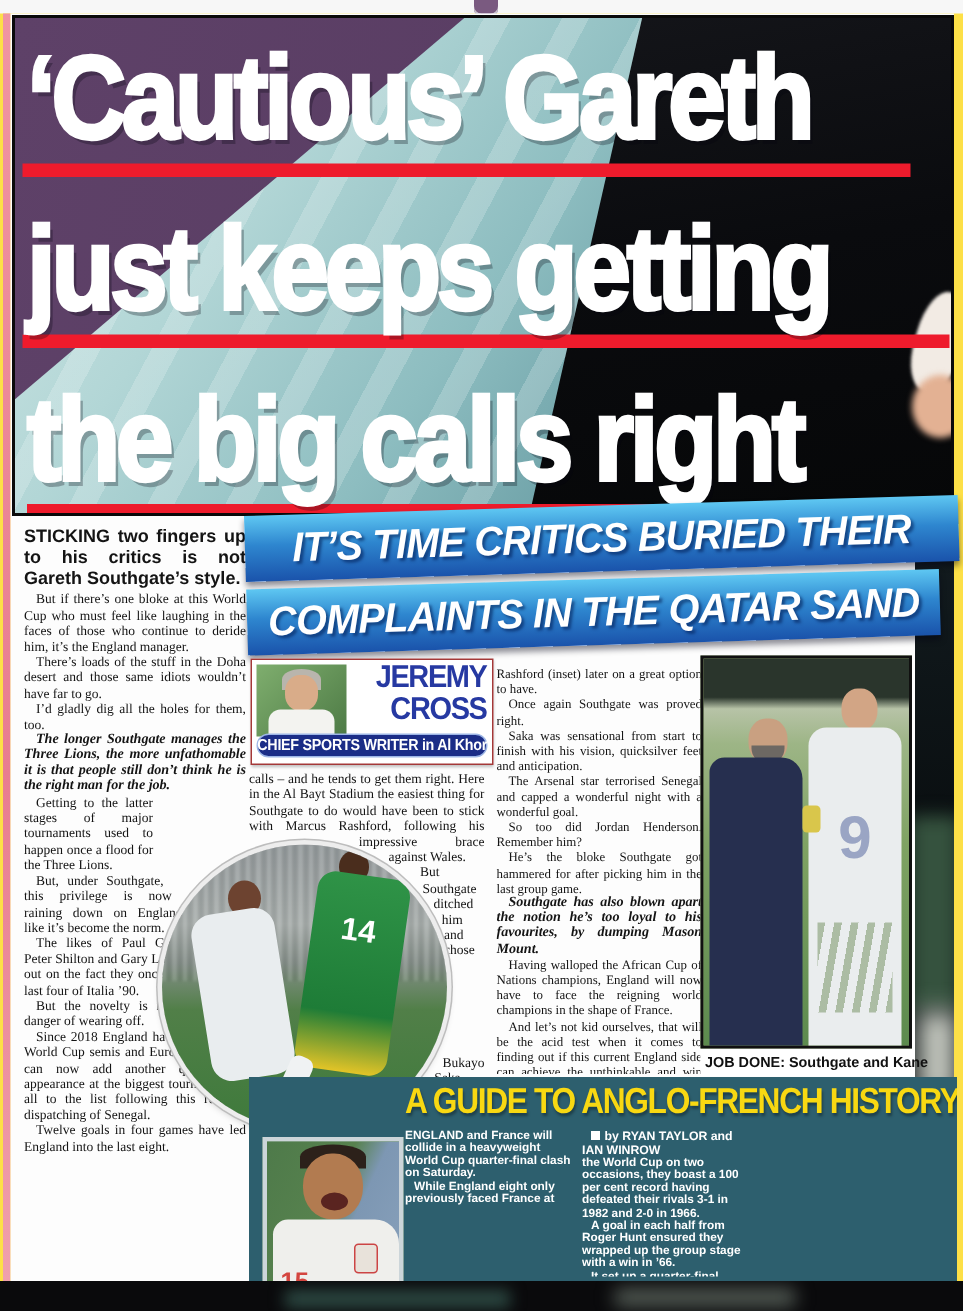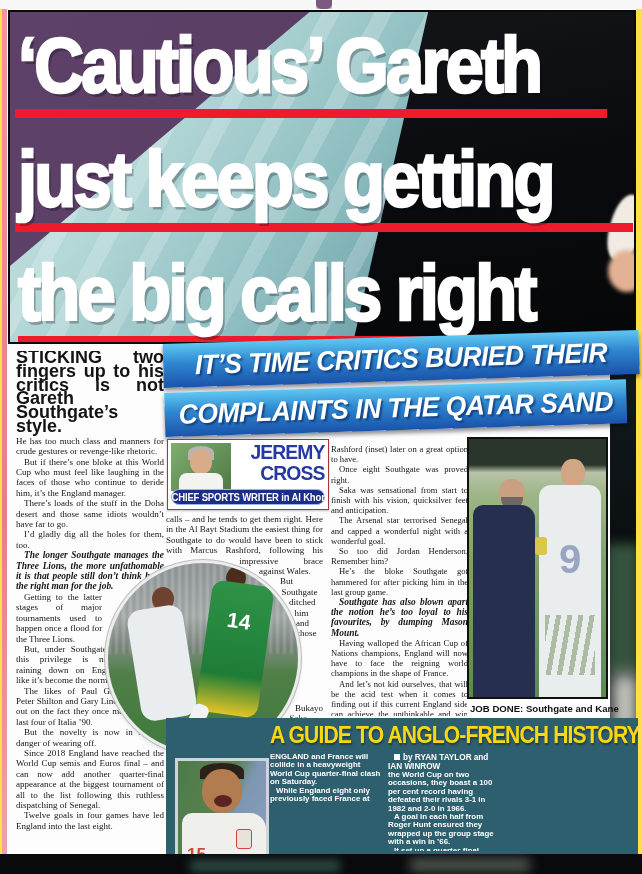--- a/index.html
+++ b/index.html
@@ -44,21 +44,21 @@
   .bottom-strip{position:absolute;left:0;top:854px;width:642px;height:20px;background:#0a0a0c;overflow:hidden;}
   .bs-blob1{position:absolute;left:190px;top:6px;width:150px;height:12px;background:#2d4a44;filter:blur(5px);}
   .bs-blob2{position:absolute;left:410px;top:5px;width:120px;height:12px;background:#565f58;filter:blur(6px);}
 
   
   .col{position:absolute;overflow:hidden;color:#141414;text-align:justify;
        font-family:"Liberation Serif",serif;font-size:9px;line-height:10.4px;}
   .col p{margin:0;text-indent:8px;}
   .col p.noindent{text-indent:0;}
   .col p.pull{font-weight:bold;font-style:italic;font-size:9.4px;}
-  .intro{font-family:"Liberation Sans",sans-serif;font-weight:bold;font-size:18px;
+  .intro{font-family:"Liberation Sans",sans-serif;font-weight:bold;font-size:12px;
          line-height:13.8px;text-indent:0 !important;margin-bottom:2px !important;}
   .col1{left:16px;top:351px;width:148px;height:480px;}
   .col2{left:166px;top:514px;width:157px;height:250px;}
   .col3{left:331px;top:444px;width:137px;height:272px;font-size:8.6px;line-height:10.2px;}
   .sp-right{float:right;width:62px;height:115px;shape-outside:circle(97px at 100px 10px);shape-margin:5px;}
   .sp-left{float:left;width:130px;height:245px;shape-outside:circle(96px at 36px 147px);shape-margin:6px;}
 
   
   .banner{position:absolute;left:164px;top:337px;width:476px;transform:rotate(-1.7deg);z-index:6;}
   .banner-bar{height:44px;margin-bottom:5px;display:flex;align-items:center;justify-content:center;
@@ -161,21 +161,20 @@
     <div class="red-bar rb1"></div>
     <div class="red-bar rb2"></div>
     <div class="red-bar rb3"></div>
     <div class="hl hl1">‘Cautious’ Gareth</div>
     <div class="hl hl2">just keeps getting</div>
     <div class="hl hl3">the big calls right</div>
   </div>
 
   <div class="col col1">
     <p class="intro">STICKING two fingers up to his critics is not Gareth Southgate’s style.</p>
-    <p class="noindent">He has too much class and manners for crude gestures or revenge-like rhetoric.</p>
     <p>But if there’s one bloke at this World Cup who must feel like laughing in the faces of those who continue to deride him, it’s the England manager.</p>
     <p>There’s loads of the stuff in the Doha desert and those same idiots wouldn’t have far to go.</p>
     <p>I’d gladly dig all the holes for them, too.</p>
     <p class="pull">The longer Southgate manages the Three Lions, the more unfathomable it is that people still don’t think he is the right man for the job.</p>
     <div class="sp-right"></div>
     <p>Getting to the latter stages of major tournaments used to happen once a flood for the Three Lions.</p>
     <p>But, under Southgate, this privilege is now raining down on England like it’s become the norm.</p>
     <p>The likes of Paul Gascoigne, Peter Shilton and Gary Lineker still dine out on the fact they once made it to the last four of Italia ’90.</p>
     <p>But the novelty is now in serious danger of wearing off.</p>
     <p>Since 2018 England have reached the World Cup semis and Euros final – and can now add another quarter-final appearance at the biggest tournament of all to the list following this ruthless dispatching of Senegal.</p>
@@ -210,21 +209,21 @@
   <div class="col col2">
     <div class="sp-left"></div>
     <p class="noindent">calls – and he tends to get them right. Here in the Al Bayt Stadium the easiest thing for Southgate to do would have been to stick with Marcus Rashford, following his impressive brace against Wales.</p>
     <p>But Southgate ditched him and chose Bukayo Saka instead.</p>
     <p>The Manchester United forward will just have to lump it, because tournament football is all about picking the most suitable side for each particular game.</p>
 
   </div>
 
   <div class="col col3">
     <p class="noindent">Rashford (inset) later on a great option to have.</p>
-    <p>Once eight Southgate was proved right.</p>
+    <p>Once again Southgate was proved right.</p>
     <p>Saka was sensational from start to finish with his vision, quicksilver feet and anticipation.</p>
     <p>The Arsenal star terrorised Senegal and capped a wonderful night with a wonderful goal.</p>
     <p>So too did Jordan Henderson. Remember him?</p>
     <p>He’s the bloke Southgate got hammered for after picking him in the last group game.</p>
     <p class="pull">Southgate has also blown apart the notion he’s too loyal to his favourites, by dumping Mason Mount.</p>
     <p>Having walloped the African Cup of Nations champions, England will now have to face the reigning world champions in the shape of France.</p>
     <p>And let’s not kid ourselves, that will be the acid test when it comes to finding out if this current England side can achieve the unthinkable and win the World Cup.</p>
 
   </div>
 

